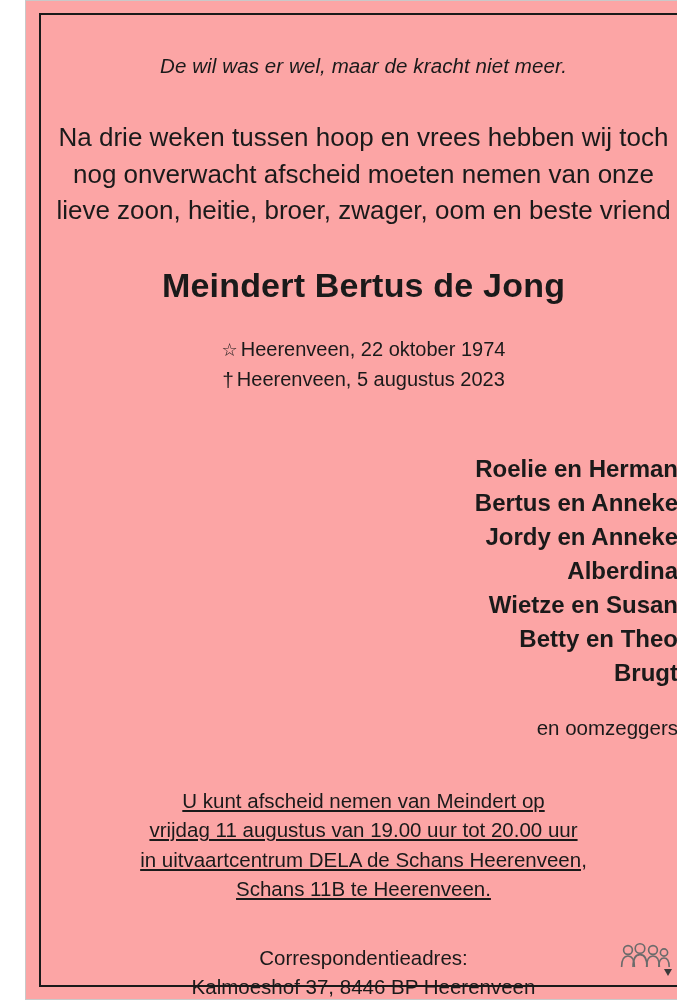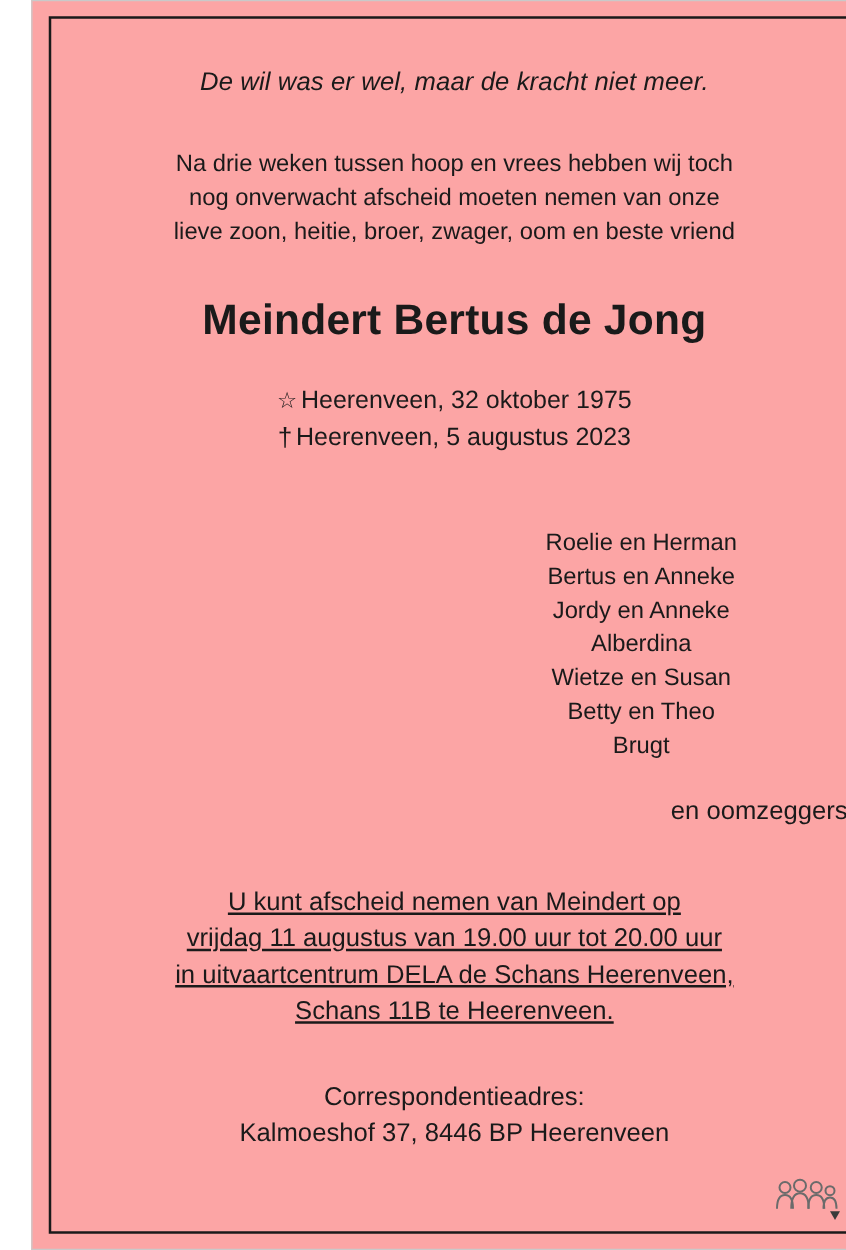--- a/index.html
+++ b/index.html
@@ -48,21 +48,21 @@
     text-align: center;
   }
   .motto {
     font-style: italic;
     font-size: 20.5px;
     line-height: 1.3;
     margin-top: 29px;
     letter-spacing: 0.1px;
   }
   .intro {
-    font-size: 19px;
+    font-size: 26px;
     line-height: 1.42;
     margin-top: 39px;
   }
   .intro div { white-space: nowrap; }
   .name {
     font-size: 34px;
     font-weight: bold;
     margin-top: 37px;
     letter-spacing: 0.2px;
   }
@@ -75,24 +75,25 @@
     display: block;
   }
   .sym {
     display: inline-block;
     margin-right: 3px;
   }
   .sym.star { font-size: 18px; }
   .sym.cross { font-size: 21px; position: relative; top: 1px; }
   .family {
     margin-top: 57px;
-    font-size: 19px;
+    font-size: 24px;
     line-height: 1.42;
-    text-align: center;
+    text-align: right;
     padding-left: 299px;
+    font-weight: bold;
   }
   .family-extra {
     margin-top: 26px;
     font-size: 20.5px;
     text-align: right;
     padding-left: 299px;
   }
   .service {
     margin-top: 46px;
     font-size: 20.5px;
@@ -125,21 +126,21 @@
     <div class="intro">
       <div>Na drie weken tussen hoop en vrees hebben wij toch</div>
       <div>nog onverwacht afscheid moeten nemen van onze</div>
       <div>lieve zoon, heitie, broer, zwager, oom en beste vriend</div>
     </div>
 
     <div class="name">Meindert Bertus de Jong</div>
 
     <div class="dates">
       <span class="date-line">
-        <span class="sym star">☆</span><span>Heerenveen, 32 oktober 1975</span>
+        <span class="sym star">☆</span><span>Heerenveen, 22 oktober 1974</span>
       </span>
       <span class="date-line">
         <span class="sym cross">†</span><span>Heerenveen, 5 augustus 2023</span>
       </span>
     </div>
 
     <div class="family">
       <div>Roelie en Herman</div>
       <div>Bertus en Anneke</div>
       <div>Jordy en Anneke</div>

